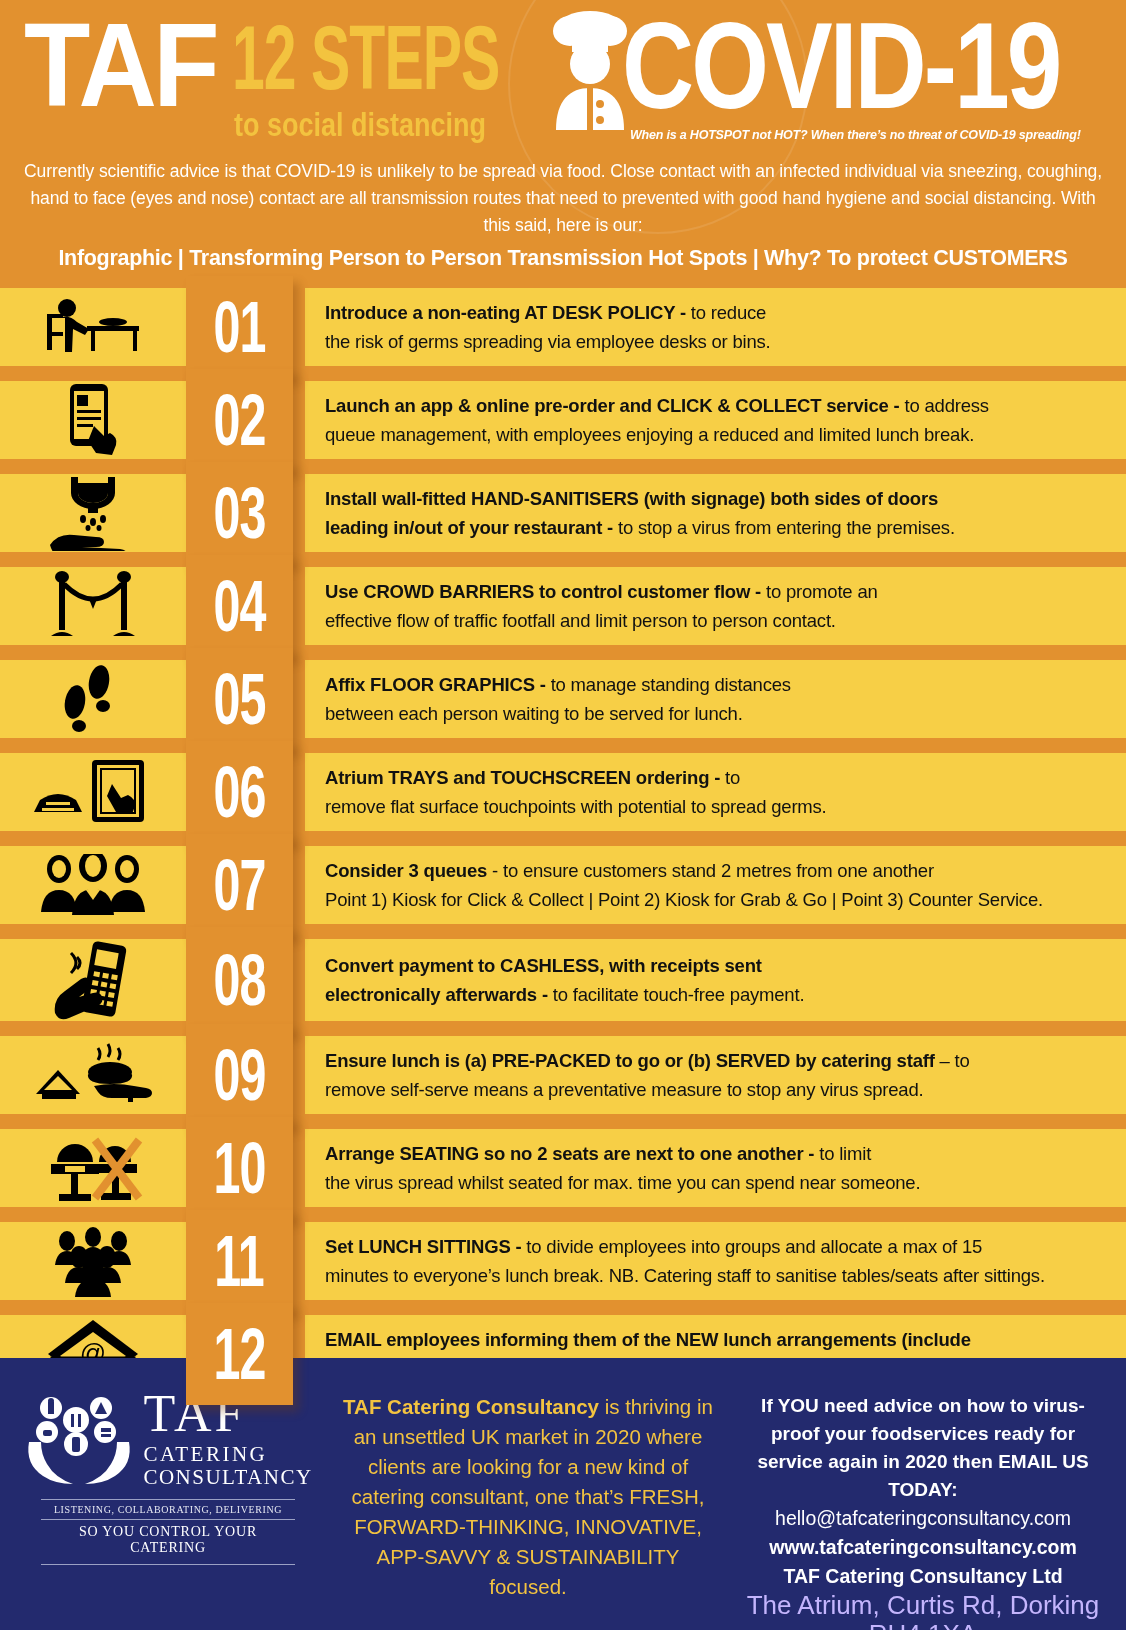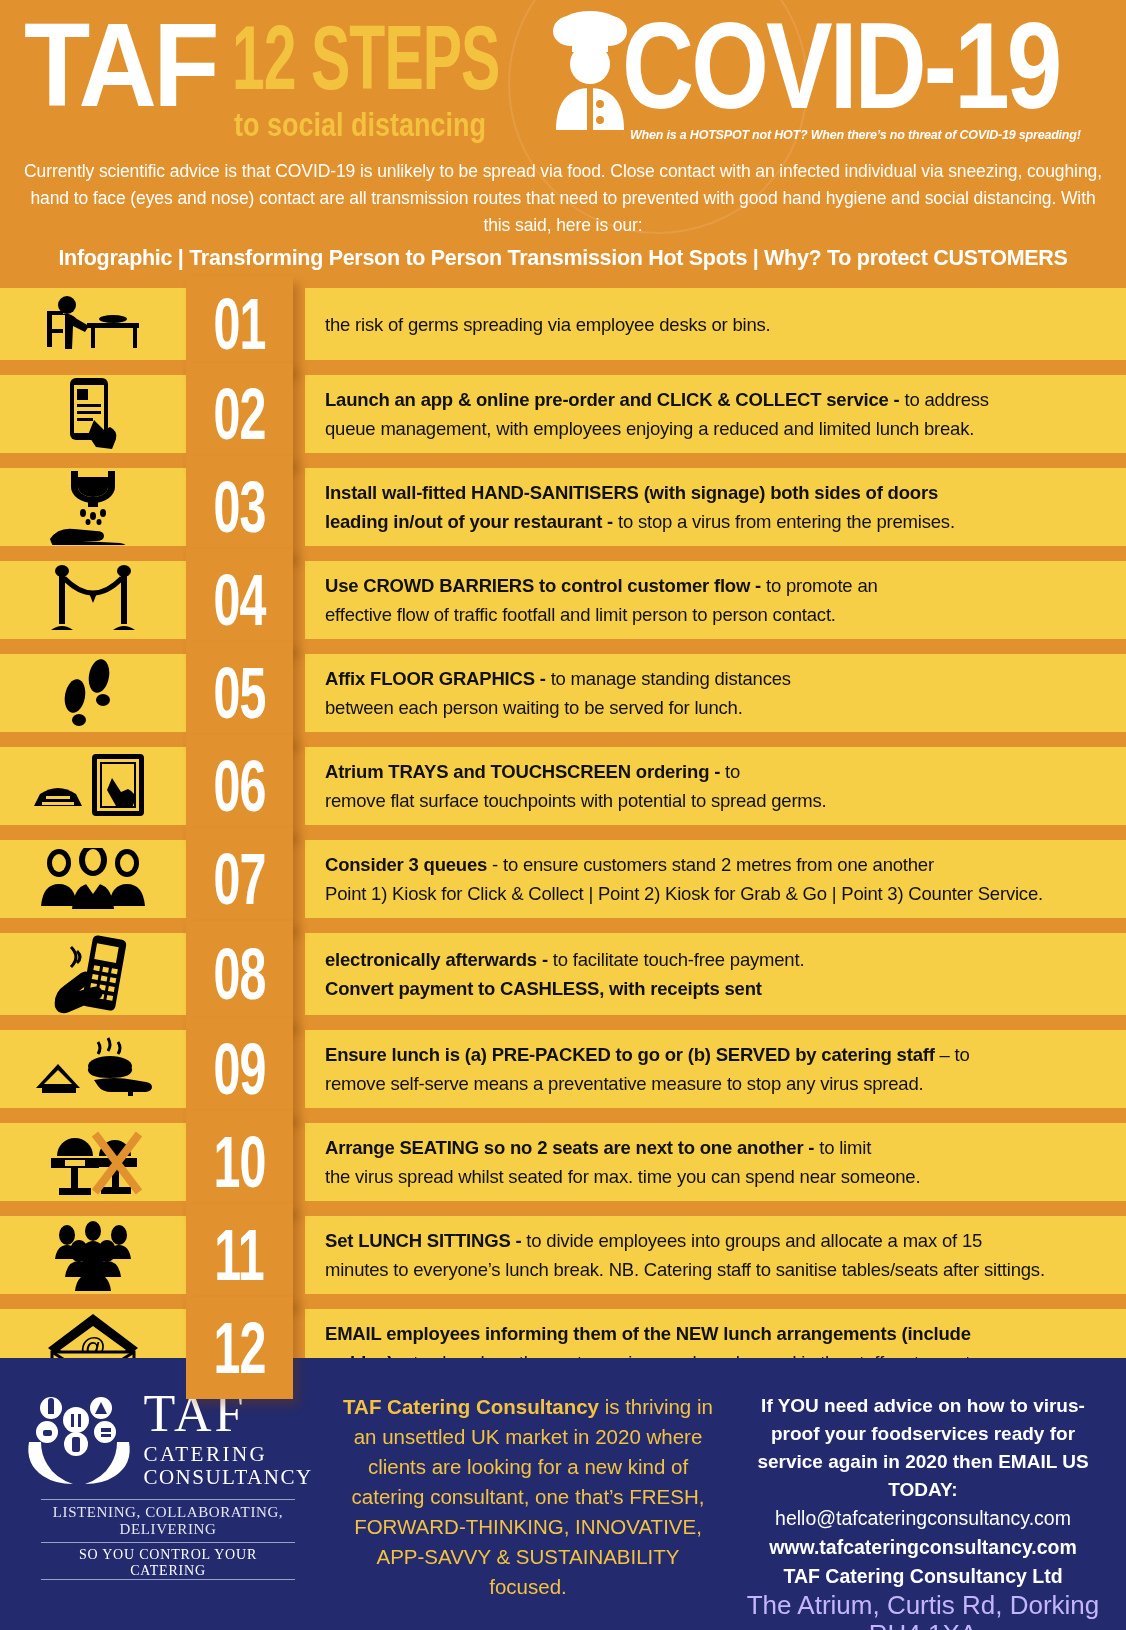--- a/index.html
+++ b/index.html
@@ -184,35 +184,35 @@
   .logo-taf { font-size: 52px; letter-spacing: 3px; }
   .logo-cat { font-size: 21px; letter-spacing: 2.5px; margin-top: 4px; }
   .logo-con { font-size: 21px; letter-spacing: 1.5px; margin-top: 2px; text-align: right; }
 
   .logo-tag {
     margin-top: 11px;
     width: 254px;
     text-align: center;
     font-family: "Liberation Serif", serif;
     color: #e6e8f2;
-    font-size: 15px;
+    font-size: 10px;
     letter-spacing: 0.6px;
     border-top: 1px solid #9ba1c4;
     border-bottom: 1px solid #9ba1c4;
     padding: 4px 0 4px 0;
   }
   .logo-tag2 {
     width: 254px;
     text-align: center;
     font-family: "Liberation Serif", serif;
     color: #ffffff;
     font-size: 14px;
     letter-spacing: 0.8px;
     border-bottom: 1px solid #9ba1c4;
-    padding: 4px 0 0 0;
+    padding: 4px 0 8px 0;
   }
 
   .mid-text { color: #f3c340; font-size: 20.5px; line-height: 30px; }
   .mid-text b { font-weight: bold; }
 
   .r-bold { color: #ffffff; font-size: 19px; font-weight: bold; line-height: 28px; }
   .r-link { color: #ffffff; font-size: 19.5px; line-height: 29px; display: block; }
   .r-link.bold { font-weight: bold; }
   .r-name { color: #ffffff; font-size: 19.5px; font-weight: bold; line-height: 29px; }
   .r-addr { color: #c4b5fd; font-size: 26px; line-height: 29px; }
@@ -263,20 +263,21 @@
           <rect x="54" y="30" width="52" height="5" fill="#000"></rect>
           <rect x="58" y="35" width="4" height="20" fill="#000"></rect>
           <rect x="100" y="35" width="4" height="20" fill="#000"></rect>
           <ellipse cx="80" cy="26" rx="14" ry="4" fill="#000"></ellipse>
         </svg>
       </div>
       <div class="num-cell">
         <span class="num-text">01</span>
       </div>
       <div class="text-cell">
+        <div class="text-line"><b>Introduce a non-eating AT DESK POLICY -</b><span> to reduce</span></div>
         <div class="text-line">the risk of germs spreading via employee desks or bins.</div>
       </div>
     </div>
 
     <div class="row">
       <div class="icon-cell">
         <svg width="78" height="76" viewBox="0 0 78 76">
           <rect x="16" y="2" width="38" height="62" rx="6" fill="#000"></rect>
           <rect x="20" y="9" width="30" height="48" fill="#f7cf46"></rect>
           <rect x="23" y="13" width="11" height="11" fill="#000"></rect>
@@ -424,22 +425,22 @@
           </g>
           <path d="M4 74 q-2 -14 10 -22 l16 -12 q6 -4 9 2 q3 6 -3 10 l-8 6 14 -4 q7 -2 9 4 q2 6 -5 9 l-28 12 q-10 4 -14 -5 z" fill="#000"></path>
           <path d="M26 18 q6 6 0 12" stroke="#000" stroke-width="3" fill="none"></path>
           <path d="M20 14 q10 10 0 20" stroke="#000" stroke-width="3" fill="none"></path>
         </svg>
       </div>
       <div class="num-cell">
         <span class="num-text">08</span>
       </div>
       <div class="text-cell">
+        <div class="text-line"><b>Convert payment to CASHLESS, with receipts sent</b></div>
         <div class="text-line"><b>electronically afterwards -</b><span> to facilitate touch-free payment.</span></div>
-        <div class="text-line"><b>Convert payment to CASHLESS, with receipts sent</b></div>
       </div>
     </div>
 
     <div class="row">
       <div class="icon-cell">
         <svg width="122" height="70" viewBox="0 0 122 70">
           <path d="M4 54 l22 -24 22 24 z" fill="#000"></path>
           <path d="M12 50 l14 -14 14 14 z" fill="#f7cf46"></path>
           <path d="M10 54 h34 v5 h-34 z" fill="#000"></path>
           <path d="M66 8 q4 6 0 12 M76 4 q4 7 0 13 M86 8 q4 6 0 12" stroke="#000" stroke-width="3" fill="none"></path>

